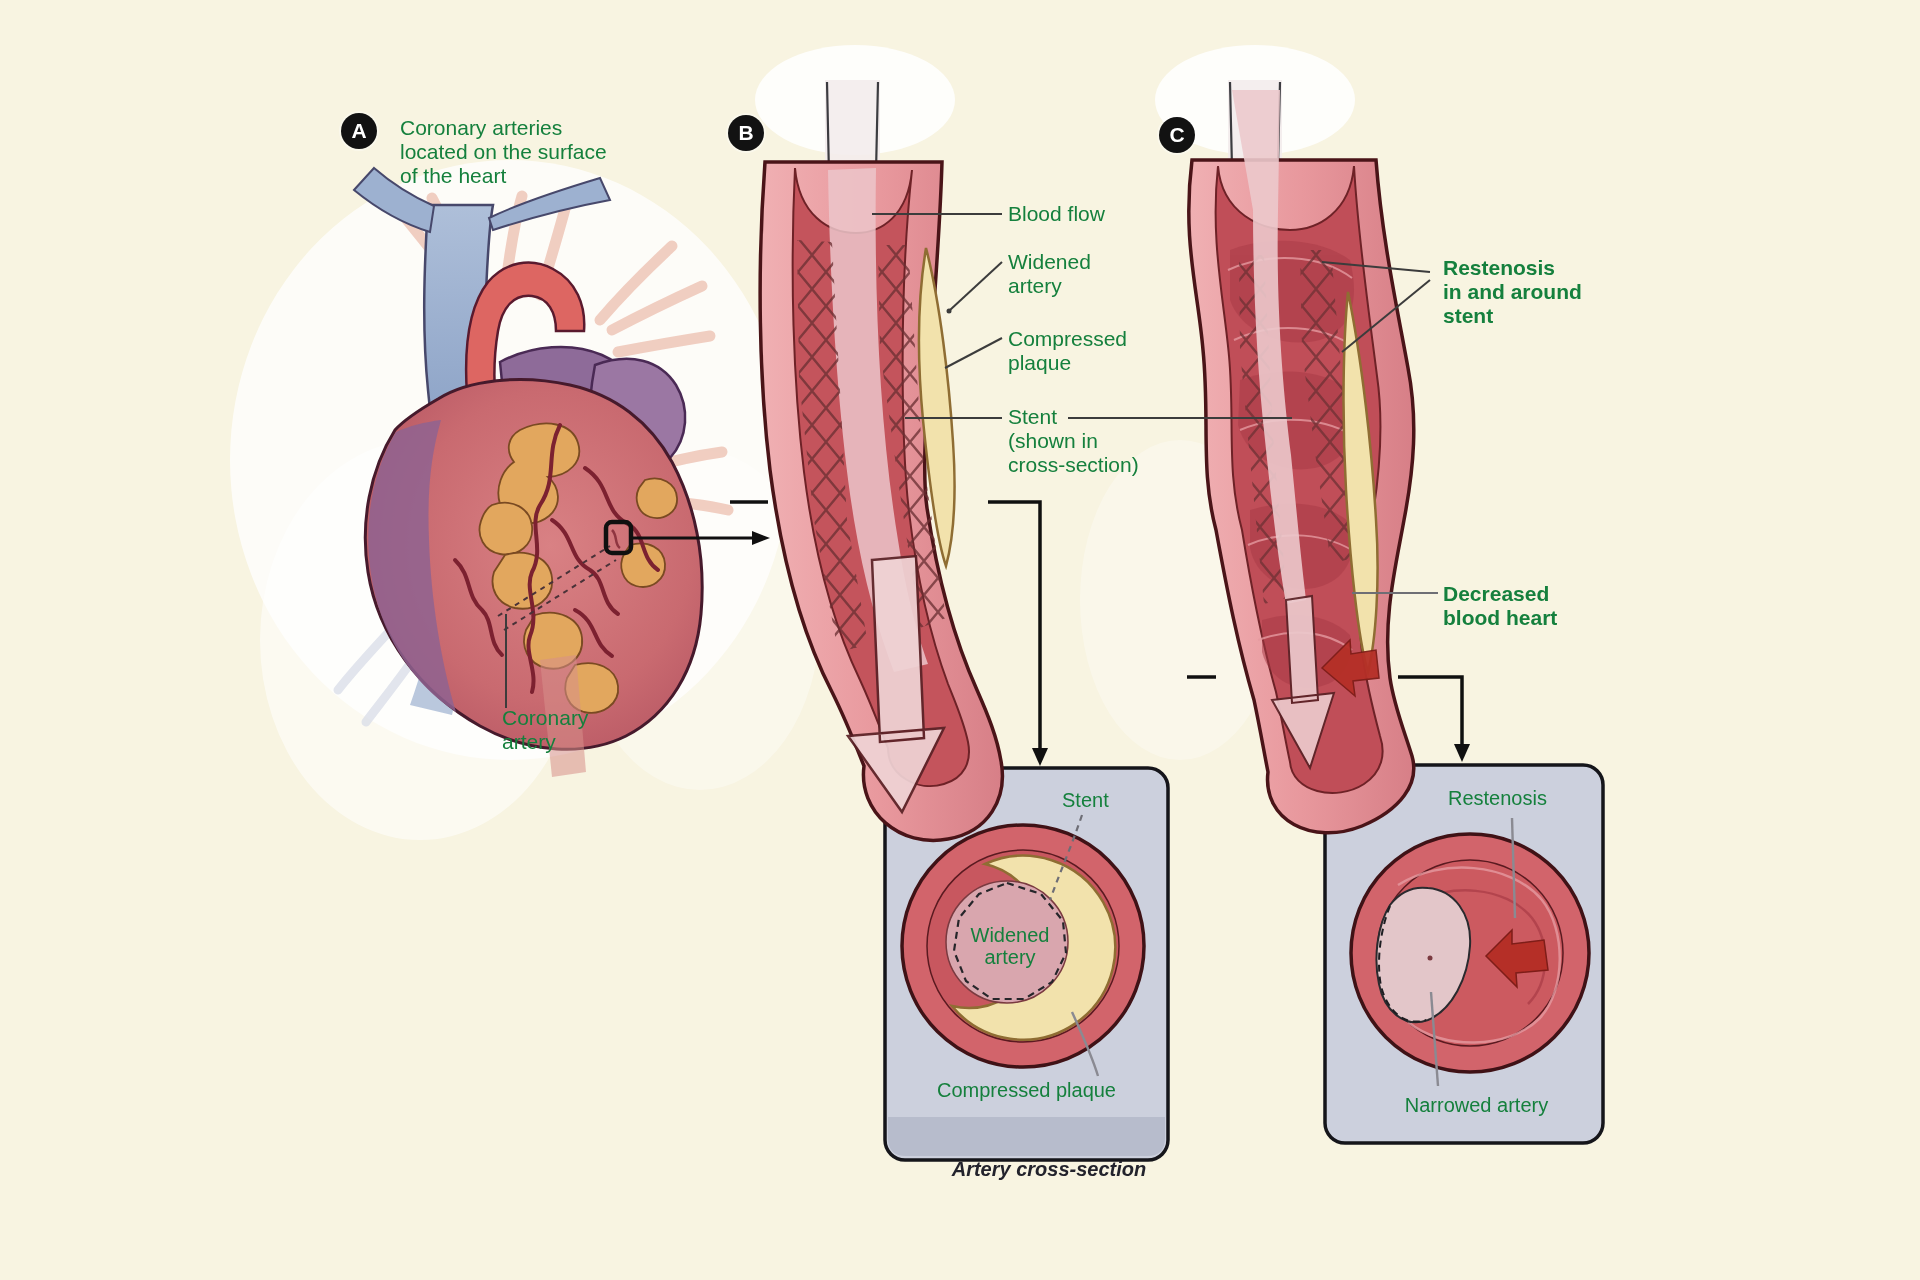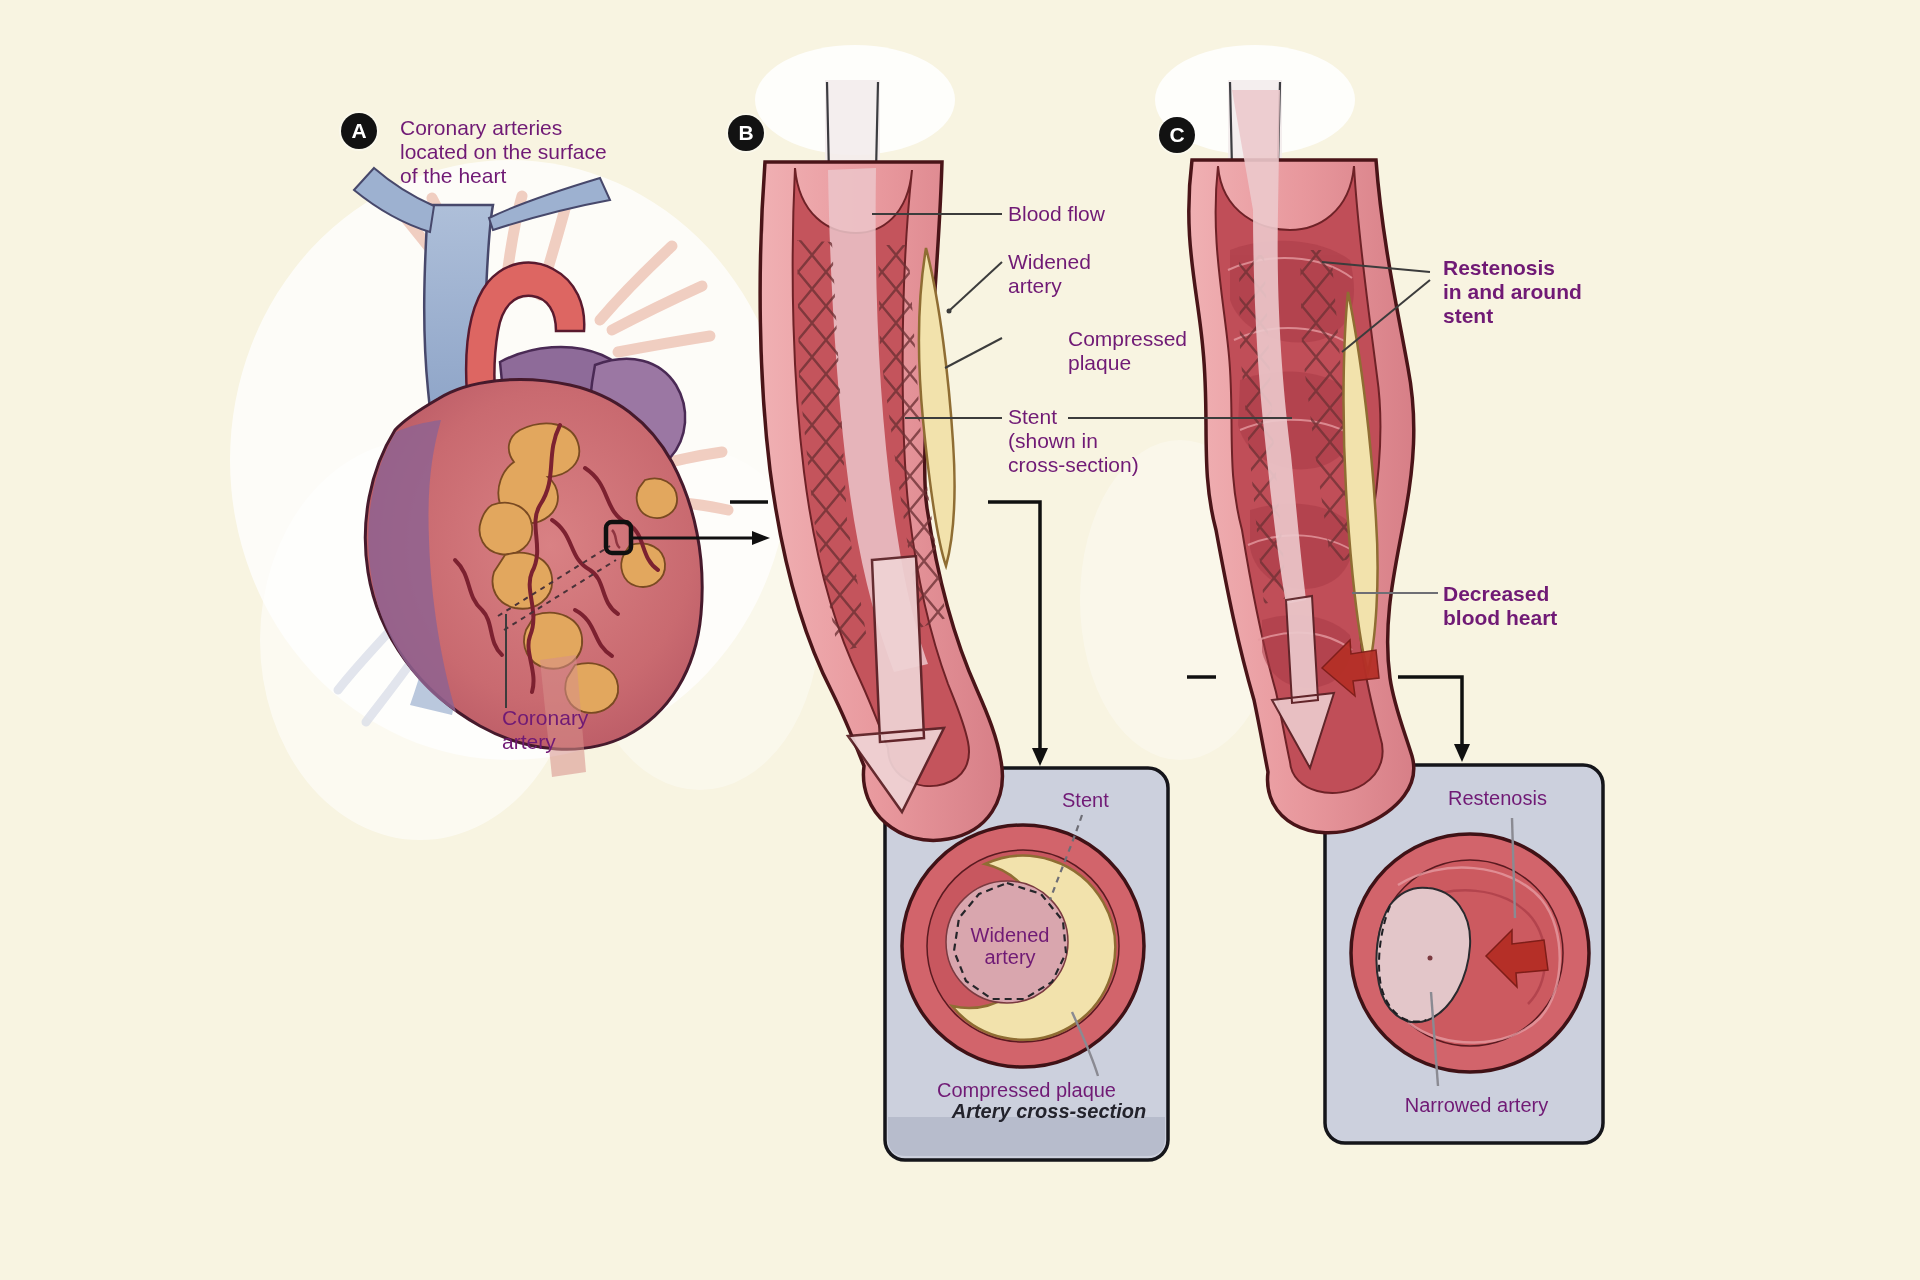--- a/index.html
+++ b/index.html
@@ -1,19 +1,19 @@
 <!DOCTYPE html>
 <html><head>
 <meta charset="utf-8">
 <style>
   html,body{margin:0;padding:0;}
   body{width:1920px;height:1280px;overflow:hidden;background:#f8f4e1;}
   #stage{position:relative;width:1920px;height:1280px;font-family:"Liberation Sans",sans-serif;}
   svg{position:absolute;left:0;top:0;}
-  .lbl{position:absolute;font-size:21px;line-height:24px;color:#701a75;white-space:pre-line;}
+  .lbl{position:absolute;font-size:21px;line-height:24px;color:#15803d;white-space:pre-line;}
   .bold{font-weight:bold;}
   .ital{font-style:italic;font-weight:bold;color:#23232c;}
   .ctr{text-align:center;}
   .badge{position:absolute;width:36px;height:36px;border-radius:50%;background:#121212;color:#fff;
          font-weight:bold;font-size:21px;line-height:36px;text-align:center;box-shadow:0 0 0 2px rgba(255,255,255,.35);}
   .sm{font-size:20px;line-height:22px;}
 </style>
 </head>
 <body>
 
@@ -210,34 +210,34 @@
 
 <div class="lbl" style="left:400px;top:116px;">Coronary arteries
 located on the surface
 of the heart</div>
 <div class="lbl" style="left:467px;top:706px;margin-left:35px;">Coronary
 artery</div>
 
 <div class="lbl" style="left:1008px;top:202px;">Blood flow</div>
 <div class="lbl" style="left:1008px;top:250px;">Widened
 artery</div>
-<div class="lbl" style="left:1068px;top:327px;">Compressed
+<div class="lbl" style="left:1008px;top:327px;">Compressed
 plaque</div>
 <div class="lbl" style="left:1008px;top:405px;">Stent
 (shown in
 cross-section)</div>
 
 <div class="lbl bold" style="left:1443px;top:256px;">Restenosis
 in and around
 stent</div>
 <div class="lbl bold" style="left:1443px;top:582px;">Decreased
 blood heart</div>
 
 <div class="lbl sm" style="left:1062px;top:789px;">Stent</div>
 <div class="lbl sm ctr" style="left:950px;top:924px;width:120px;">Widened
 artery</div>
 <div class="lbl sm ctr" style="left:885px;top:1079px;width:283px;">Compressed plaque</div>
-<div class="lbl sm ctr ital" style="left:885px;top:1100px;width:328px;">Artery cross-section</div>
+<div class="lbl sm ctr ital" style="left:885px;top:1158px;width:328px;">Artery cross-section</div>
 
 <div class="lbl sm" style="left:1448px;top:787px;">Restenosis</div>
 <div class="lbl sm ctr" style="left:1325px;top:1094px;width:303px;">Narrowed artery</div>
 
 </div>
 
 </body></html>

